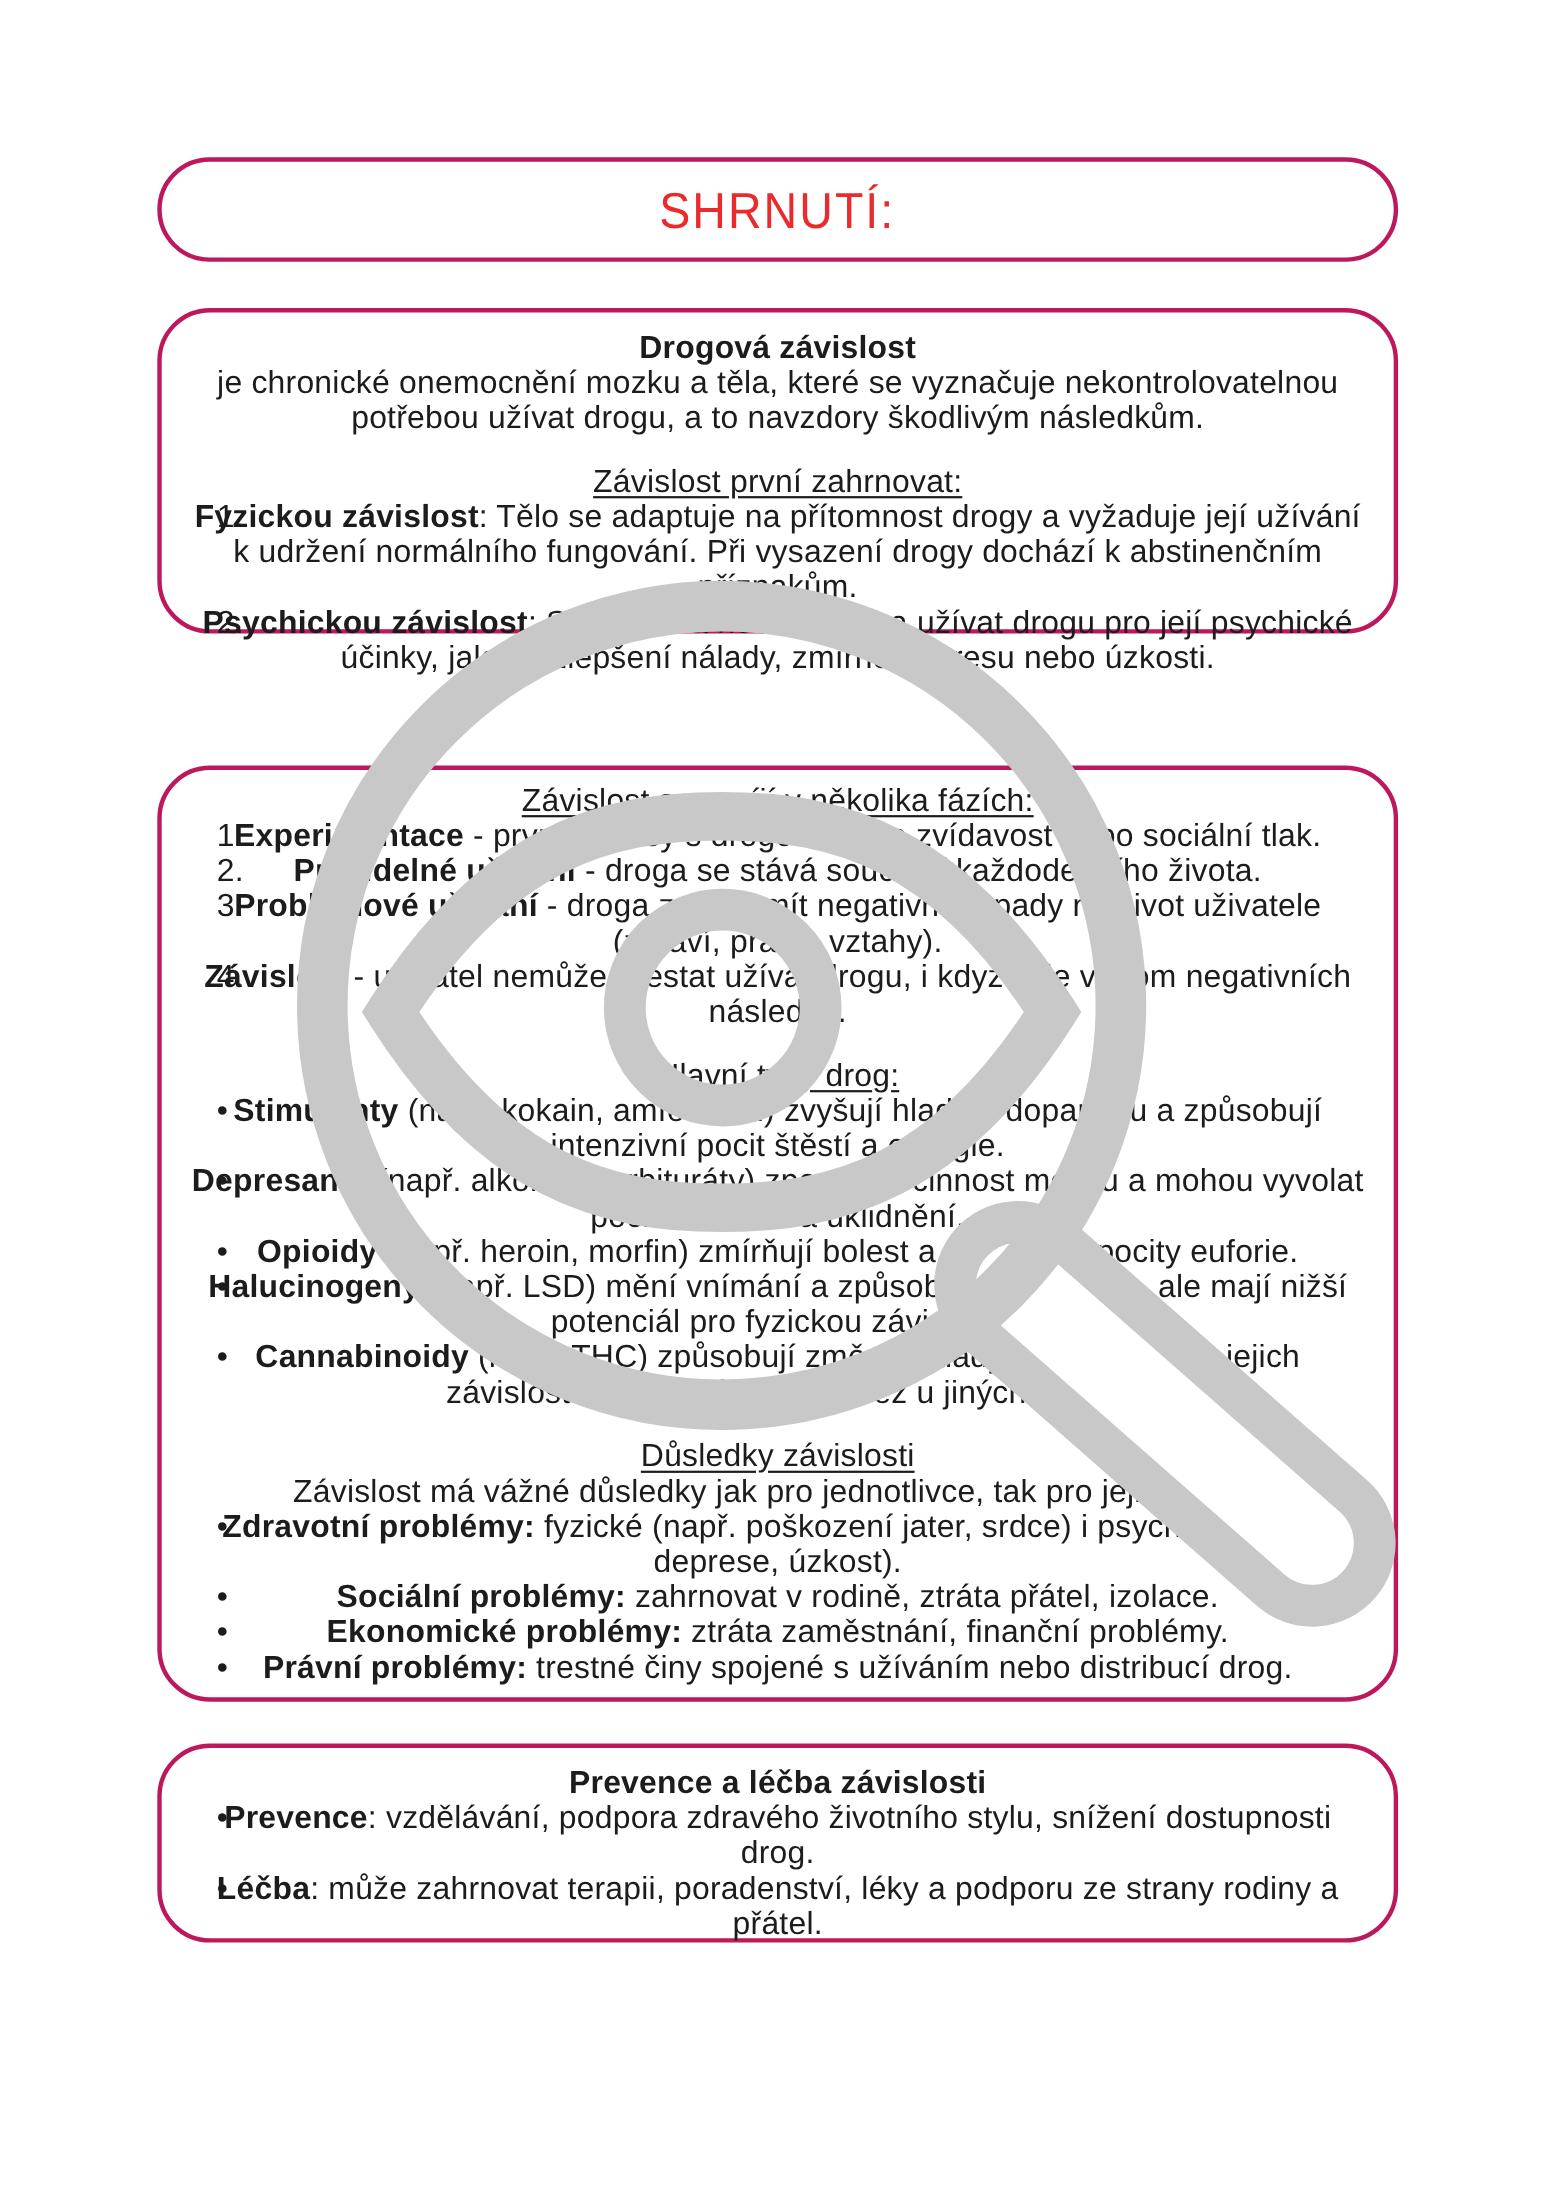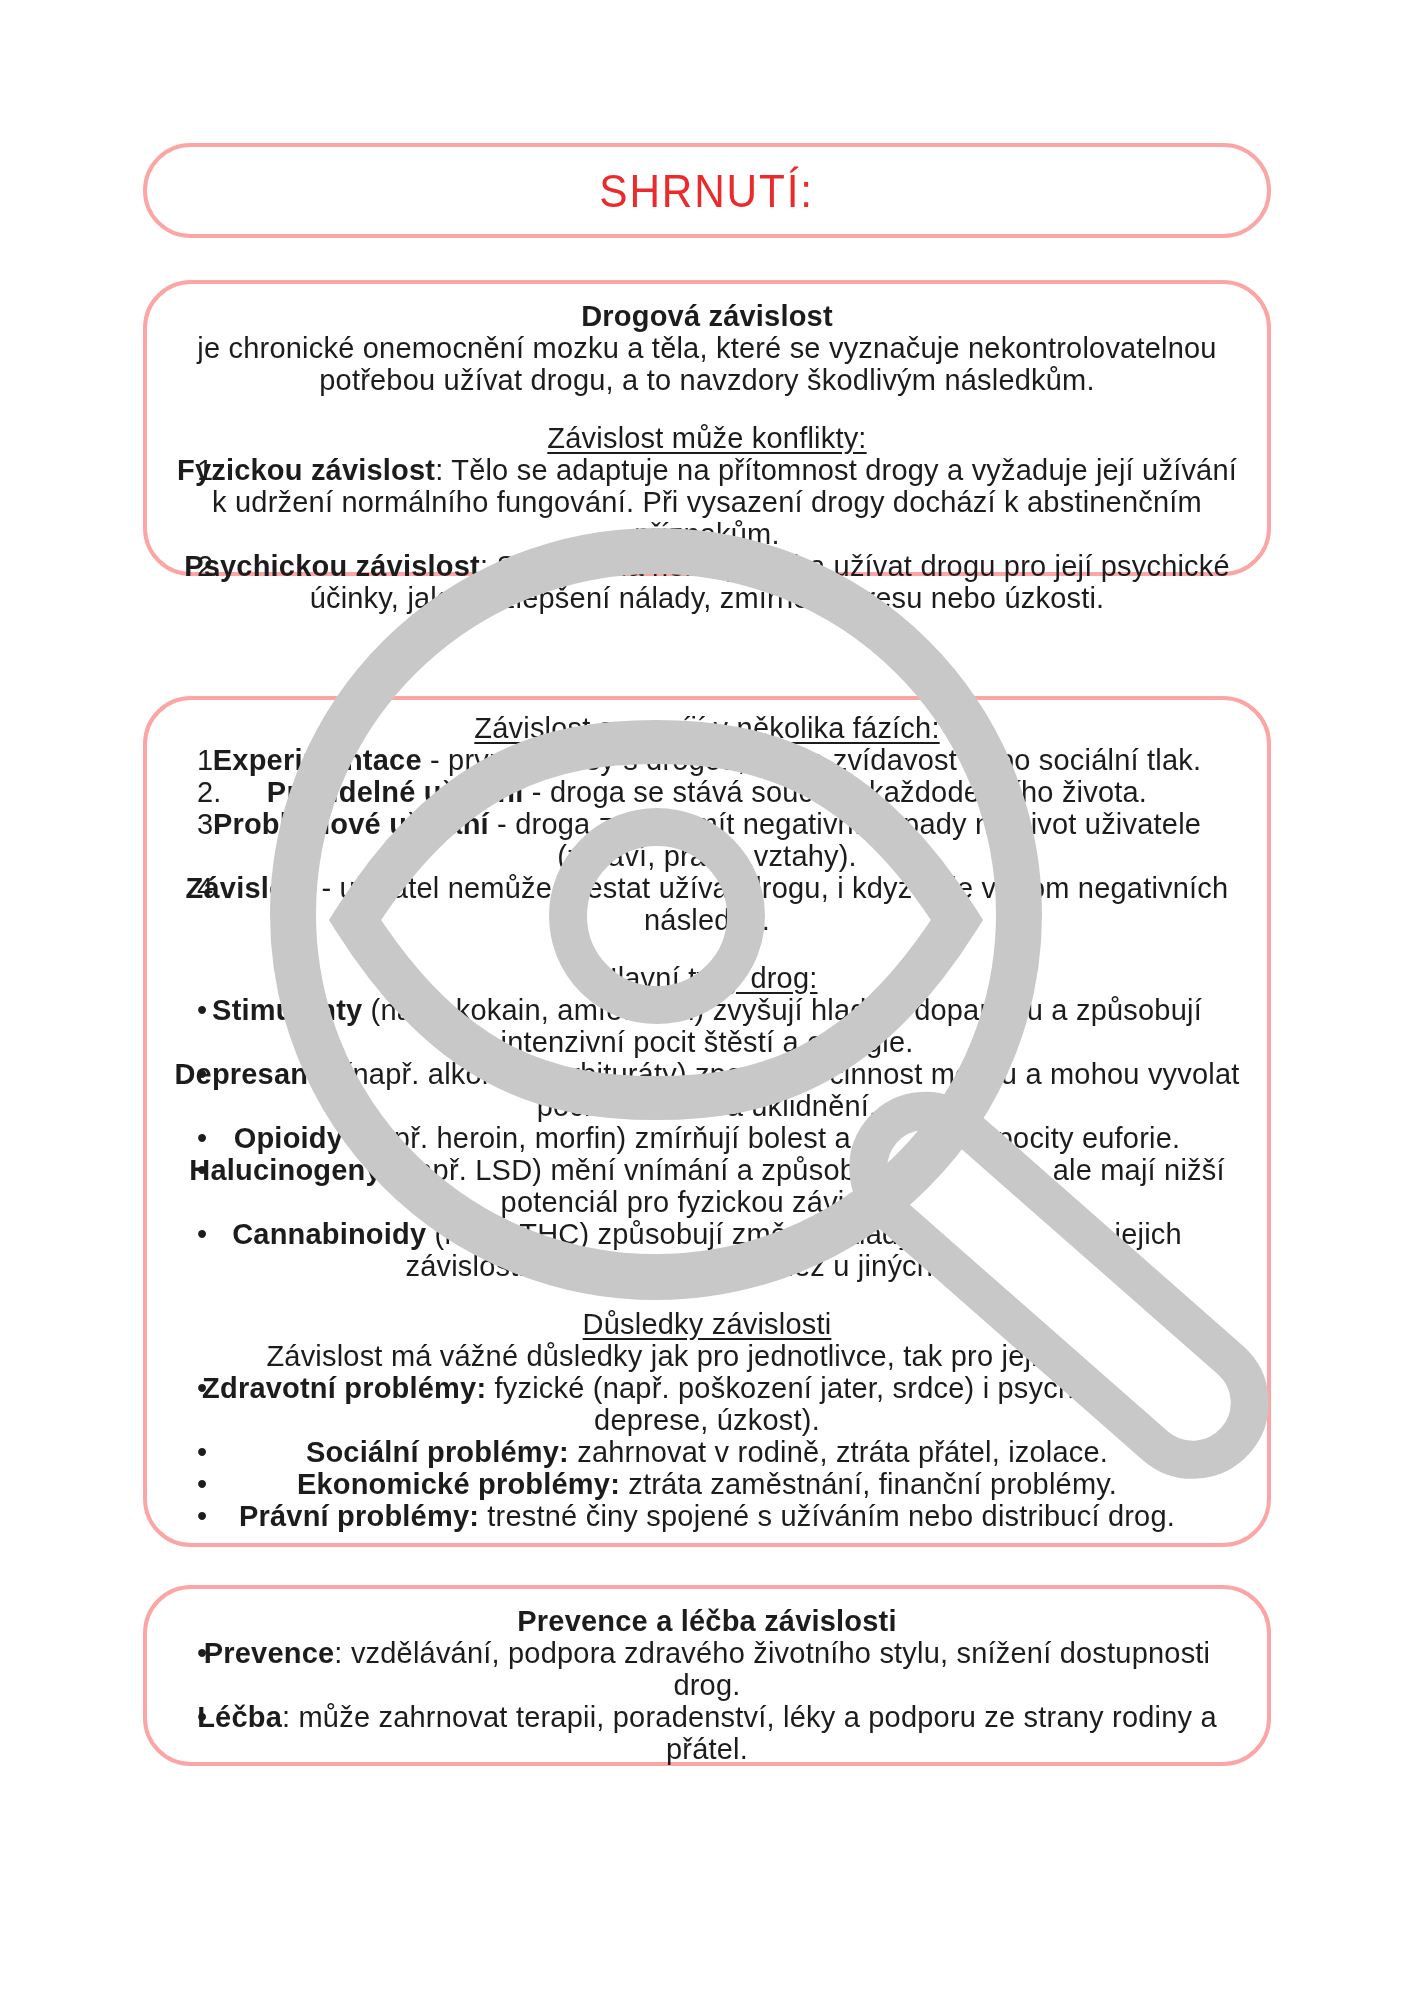--- a/index.html
+++ b/index.html
@@ -7,21 +7,21 @@
     position:relative;
     width:1414px;height:2000px;
     background:#ffffff;
     font-family:"Liberation Sans", sans-serif;
     color:#1c1c1c;
     overflow:hidden;
   }
   .rbox{
     position:absolute;
     left:143px;width:1128px;
-    border:4px solid #fca5a5;
+    border:4px solid #be185d;
     border-radius:48px;
     box-sizing:border-box;
     background:#ffffff;
   }
   .title-box{top:143px;height:95px;display:flex;align-items:center;justify-content:center;}
   .title-text{
     color:#ea2a2b;
     font-size:46px;
     font-weight:500;
     letter-spacing:2px;
@@ -58,21 +58,21 @@
 
   <div class="rbox title-box">
     <div class="title-text">SHRNUTÍ:</div>
   </div>
 
   <div class="rbox box1">
     <div class="content">
       <div class="b">Drogová závislost</div>
       <div>je chronické onemocnění mozku a těla, které se vyznačuje nekontrolovatelnou potřebou užívat drogu, a to navzdory škodlivým následkům.</div>
       <div class="gap"></div>
-      <div class="uhead">Závislost může konflikty:</div>
+      <div class="uhead">Závislost první zahrnovat:</div>
       <div class="li">
         <span class="marker">1.</span>
         <span class="b">Fyzickou závislost</span><span>: </span><span>Tělo se adaptuje na přítomnost drogy a vyžaduje její užívání k udržení normálního fungování. Při vysazení drogy dochází k abstinenčním příznakům.</span>
       </div>
       <div class="li">
         <span class="marker">2.</span>
         <span class="b">Psychickou závislost</span><span>: </span><span>Silná touha nebo potřeba užívat drogu pro její psychické účinky, jako je zlepšení nálady, zmírnění stresu nebo úzkosti.</span>
       </div>
     </div>
   </div>

